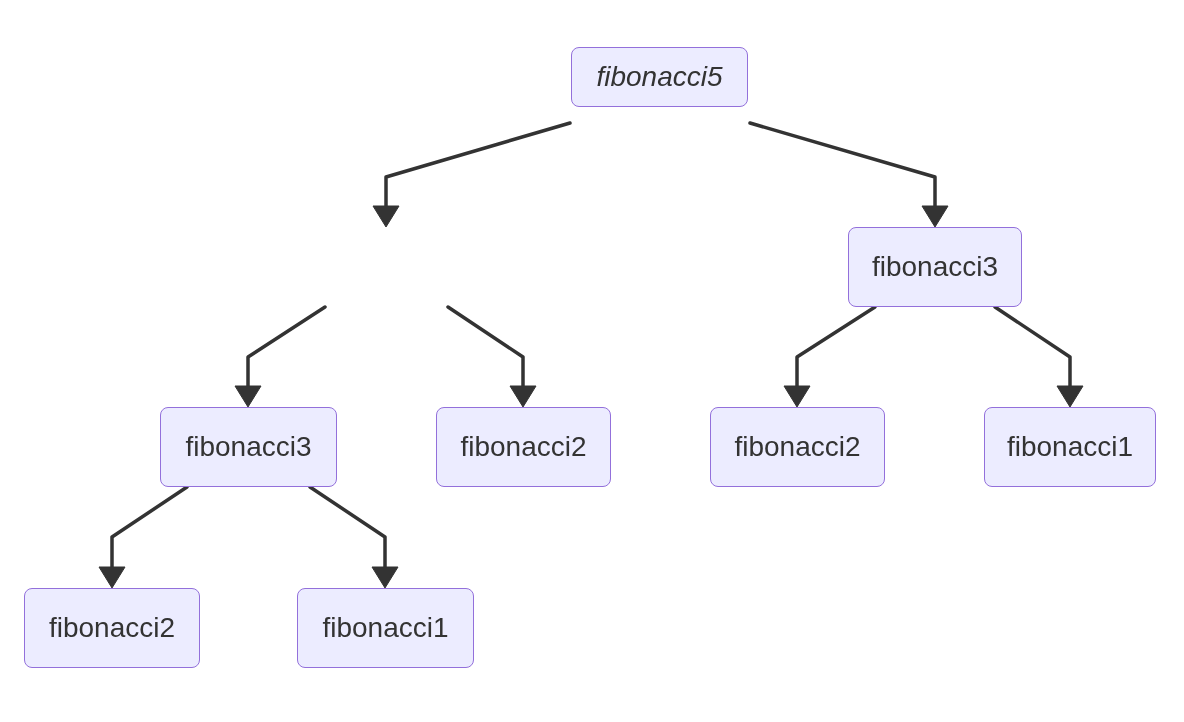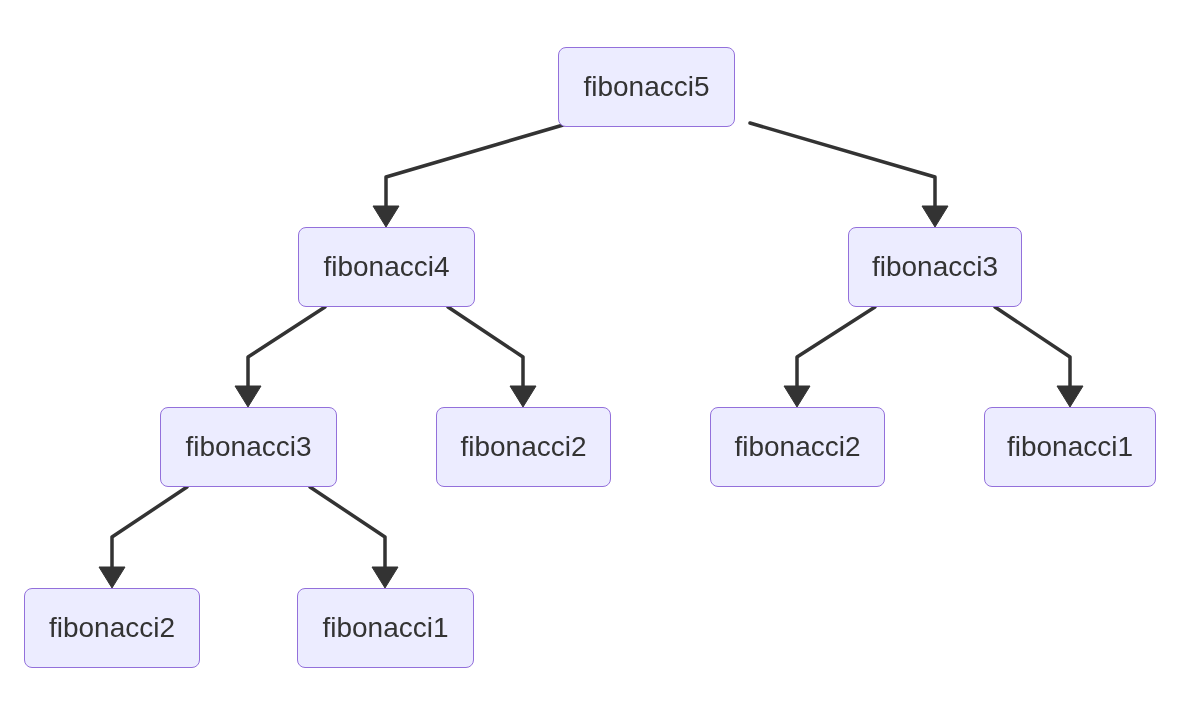--- a/index.html
+++ b/index.html
@@ -51,21 +51,21 @@
     align-items:center;
     justify-content:center;
   }
   .node .label{
     color:var(--text-color);
     font-size:28px;
     line-height:1;
     white-space:nowrap;
   }
   
-  .n-a{left:558px;top:47px;width:177px;height:80px;}
+  .n-a{left:571px;top:47px;width:177px;height:60px;font-style:italic;}
   .n-b{left:298px;top:227px;width:177px;height:80px;}
   .n-c{left:848px;top:227px;width:174px;height:80px;}
   .n-d{left:160px;top:407px;width:177px;height:80px;}
   .n-e{left:436px;top:407px;width:175px;height:80px;}
   .n-f{left:710px;top:407px;width:175px;height:80px;}
   .n-g{left:984px;top:407px;width:172px;height:80px;}
   .n-h{left:24px;top:588px;width:176px;height:80px;}
   .n-i{left:297px;top:588px;width:177px;height:80px;}
 </style>
 </head>
@@ -104,23 +104,20 @@
     </g>
     <g>
       <path d="M 310 487 L 385 537 L 385 568"></path>
       <polygon points="385,588 372,567 398,567"></polygon>
     </g>
   </svg>
 
   <div class="node n-a">
     <span class="label">fibonacci5</span>
   </div>
-  <div class="node n-b">
-    <span class="label">fibonacci4</span>
-  </div>
   <div class="node n-c">
     <span class="label">fibonacci3</span>
   </div>
   <div class="node n-d">
     <span class="label">fibonacci3</span>
   </div>
   <div class="node n-e">
     <span class="label">fibonacci2</span>
   </div>
   <div class="node n-f">

